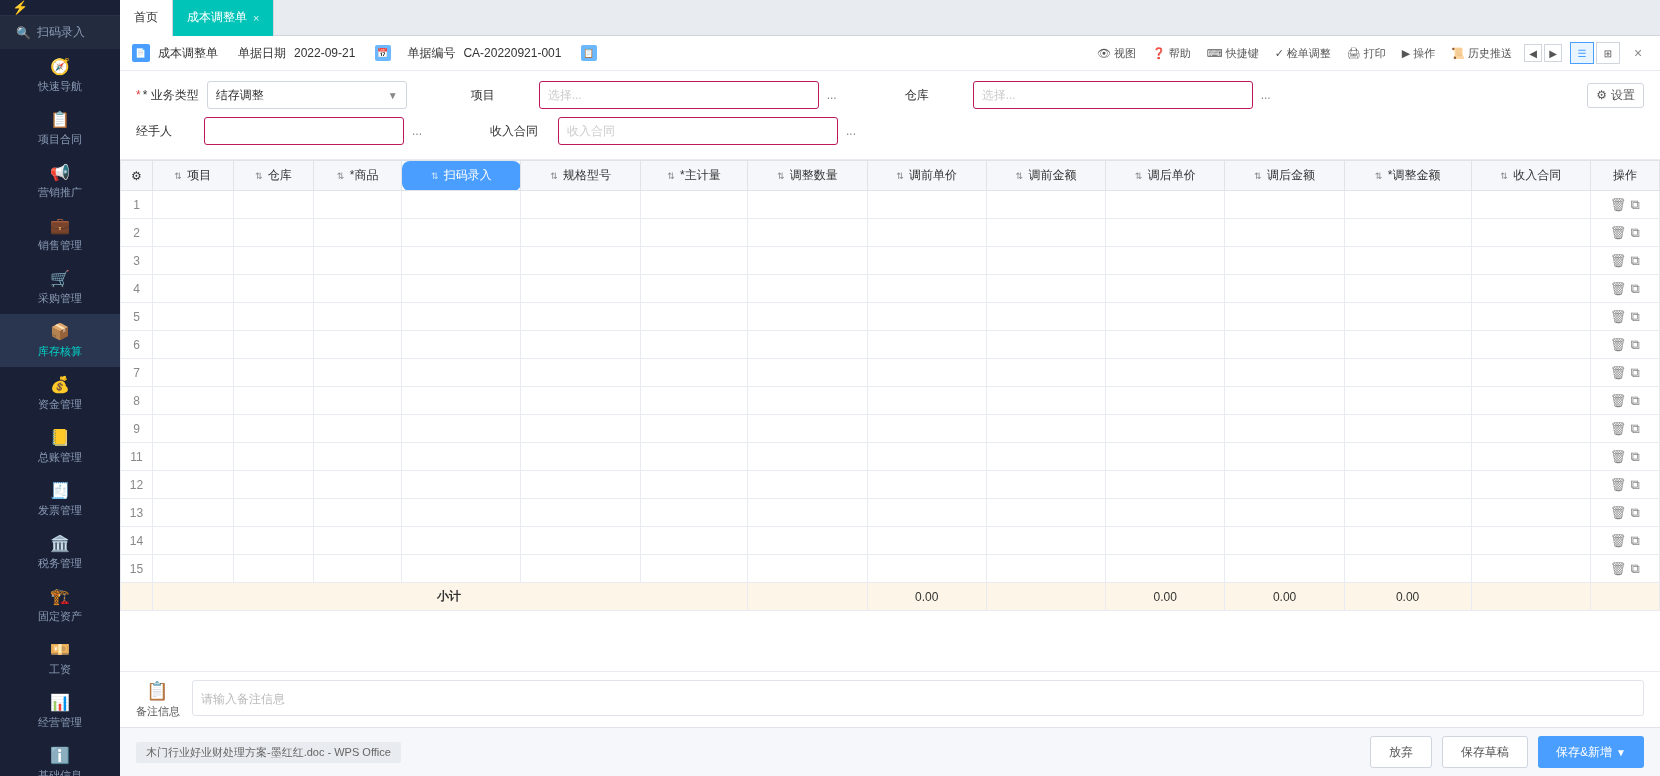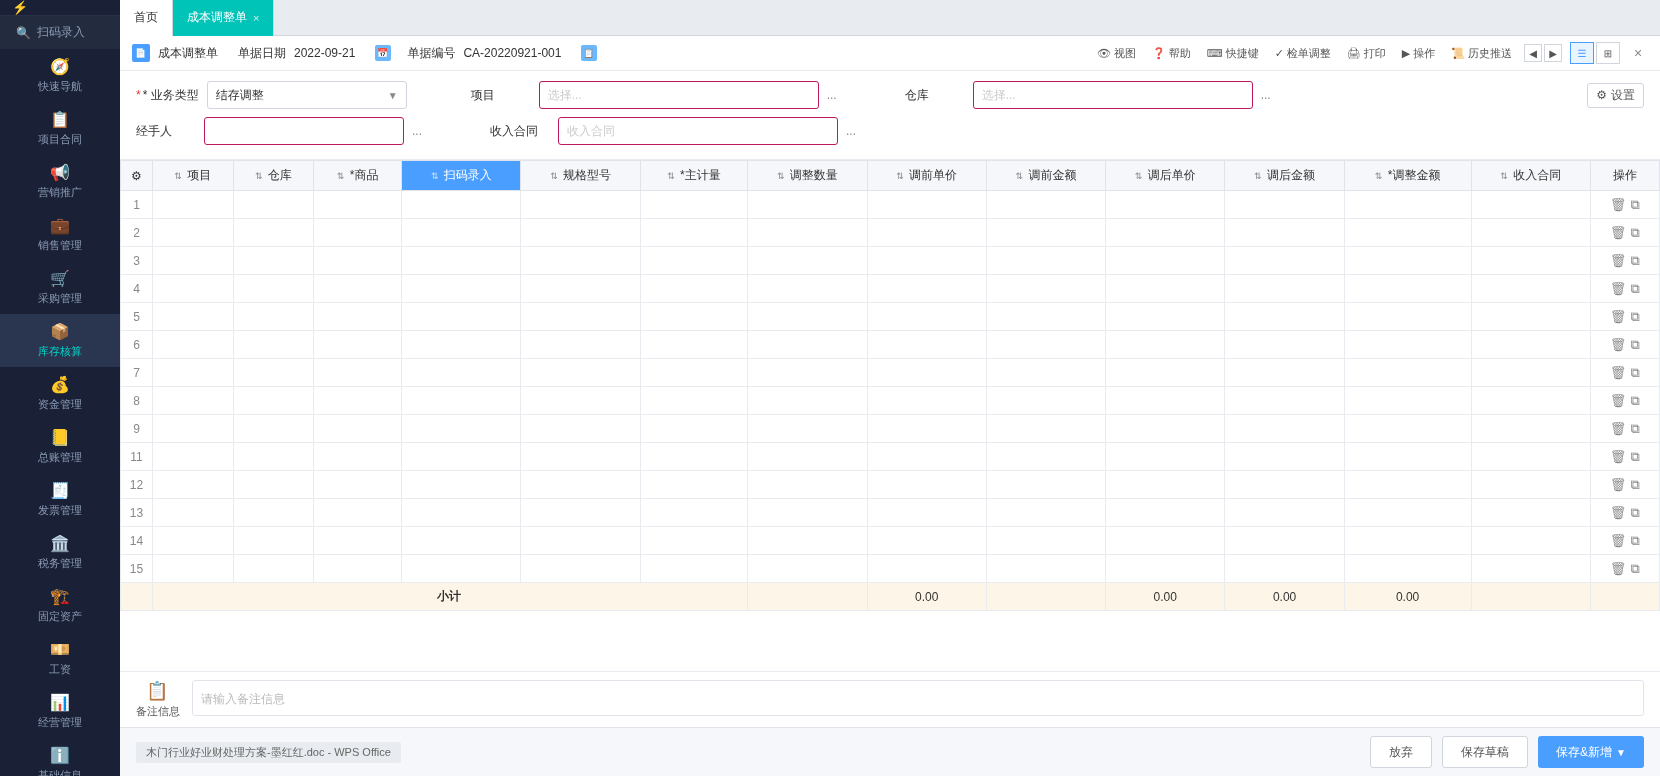--- a/index.html
+++ b/index.html
@@ -275,20 +275,21 @@
       padding: 6px 6px;
       font-weight: 500;
       color: #333;
       white-space: nowrap;
       text-align: center;
       position: relative;
     }
     table thead th.highlight {
       background: #4a9eff;
       color: #fff;
+      border-radius: 8px;
     }
     table thead th .sort-icon {
       font-size: 9px;
       color: #888;
       margin-right: 2px;
     }
     table thead th.highlight .sort-icon { color: rgba(255,255,255,0.7); }
     table tbody tr td {
       border: 1px solid #e8ebef;
       padding: 4px 6px;

